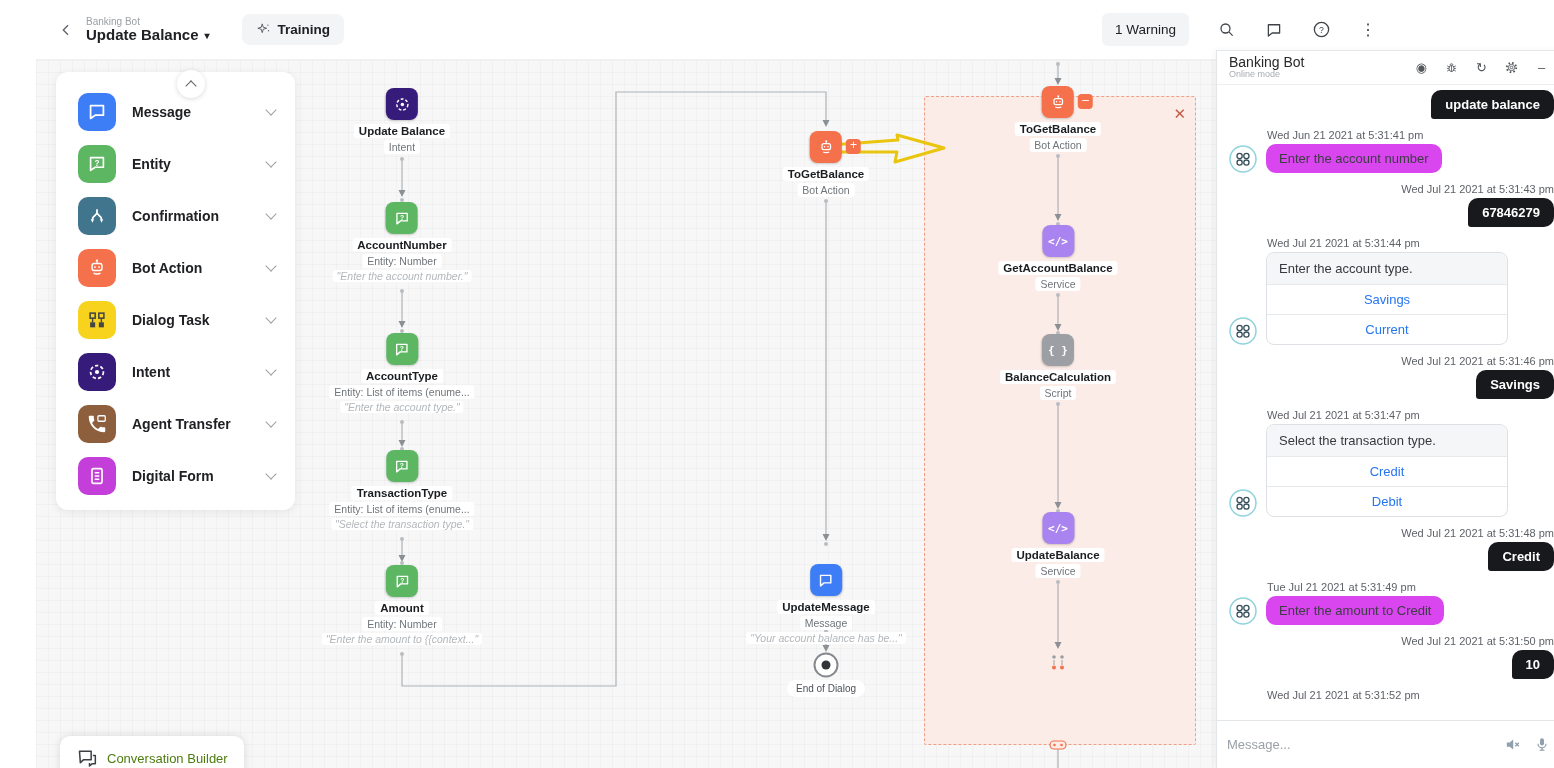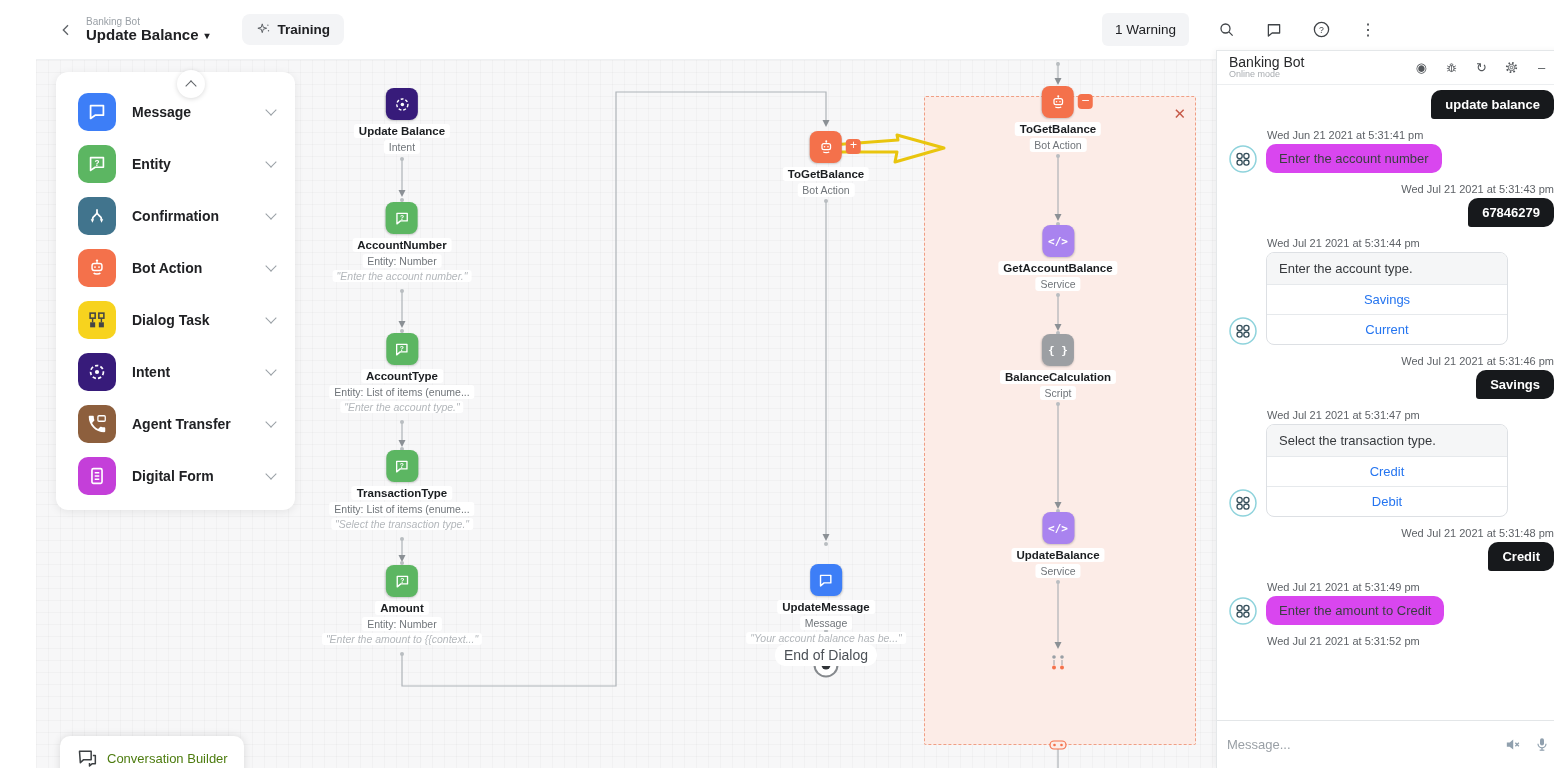--- a/index.html
+++ b/index.html
@@ -43,22 +43,22 @@
   .nglyph { color:#fff; font-weight:700; font-size:11px; font-family:"DejaVu Sans Mono", monospace; }
   .ntitle { background:#fff; font-size:11.5px; font-weight:700; color:#1b1e21; padding:1px 5px;
     border-radius:3px; margin-top:4px; white-space:nowrap; }
   .ntype { background:#fff; font-size:10.5px; color:#70757a; padding:1px 5px; border-radius:3px;
     margin-top:2px; white-space:nowrap; }
   .nquote { background:#fff; font-size:10.5px; font-style:italic; color:#b3b7bb; padding:0 4px;
     margin-top:2px; white-space:nowrap; border-radius:3px; }
   .nbtn { position:absolute; left:36px; top:8px; width:15px; height:15px; background:#f4714b;
     border-radius:4px; color:#fff; font-size:12px; line-height:13px; text-align:center; cursor:pointer; }
 
-  .end-label { position:absolute; left:790px; top:584px; transform:translateX(-50%); background:#fff;
-    font-size:14px; color:#4c5157; padding:3px 9px; border-radius:10px; white-space:nowrap; }
+  .end-label { position:absolute; left:790px; top:620px; transform:translateX(-50%); background:#fff;
+    font-size:10px; color:#4c5157; padding:3px 9px; border-radius:10px; white-space:nowrap; }
 
   .yellow-arrow { position:absolute; left:792px; top:73px; }
 
   
   .palette { position:absolute; left:20px; top:12px; width:239px; height:438px; background:#fff;
     border-radius:12px; box-shadow:0 2px 10px rgba(0,0,0,.08); padding-top:14px; }
   .collapse-circle { position:absolute; left:121px; top:-2px; width:28px; height:28px; background:#fff;
     border-radius:50%; box-shadow:0 1px 5px rgba(0,0,0,.15); display:flex; align-items:center;
     justify-content:center; cursor:pointer; }
   .chev { width:8px; height:8px; border-right:1.6px solid #5f6368; border-bottom:1.6px solid #5f6368; }
@@ -585,33 +585,37 @@
           </div>
         </div>
       </div>
 
       <div class="msg user">
         <div class="time">Wed Jul 21 2021 at 5:31:48 pm</div>
         <div class="bubble-user">Credit</div>
       </div>
 
       <div class="msg">
-        <div class="time left">Wed Jul 21 2021 at 5:31:49 pm</div>
+        <div class="time left">Tue Jul 21 2021 at 5:31:49 pm</div>
         <div class="bot-row">
           <svg class="avatar" viewBox="0 0 28 28">
               <circle cx="14" cy="14" r="13" fill="#fff" stroke="#8fd3dc" stroke-width="1.5"></circle>
               <circle cx="10.6" cy="11" r="2.6" fill="none" stroke="#37505c" stroke-width="1.3"></circle>
               <circle cx="17.4" cy="11" r="2.6" fill="none" stroke="#37505c" stroke-width="1.3"></circle>
               <circle cx="10.6" cy="17.6" r="2.6" fill="none" stroke="#37505c" stroke-width="1.3"></circle>
               <circle cx="17.4" cy="17.6" r="2.6" fill="none" stroke="#37505c" stroke-width="1.3"></circle>
             </svg>
           <div class="bubble-bot">Enter the amount to Credit</div>
         </div>
       </div>
 
+      <div class="msg user">
+        <div class="time">Wed Jul 21 2021 at 5:31:50 pm</div>
+        <div class="bubble-user">10</div>
+      </div>
 
       <div class="msg">
         <div class="time left">Wed Jul 21 2021 at 5:31:52 pm</div>
       </div>
     </div>
 
     <div class="chat-scrollbar">
       <span class="sb-arrow sb-up"></span>
       <span class="sb-thumb"></span>
       <span class="sb-arrow sb-down"></span>

